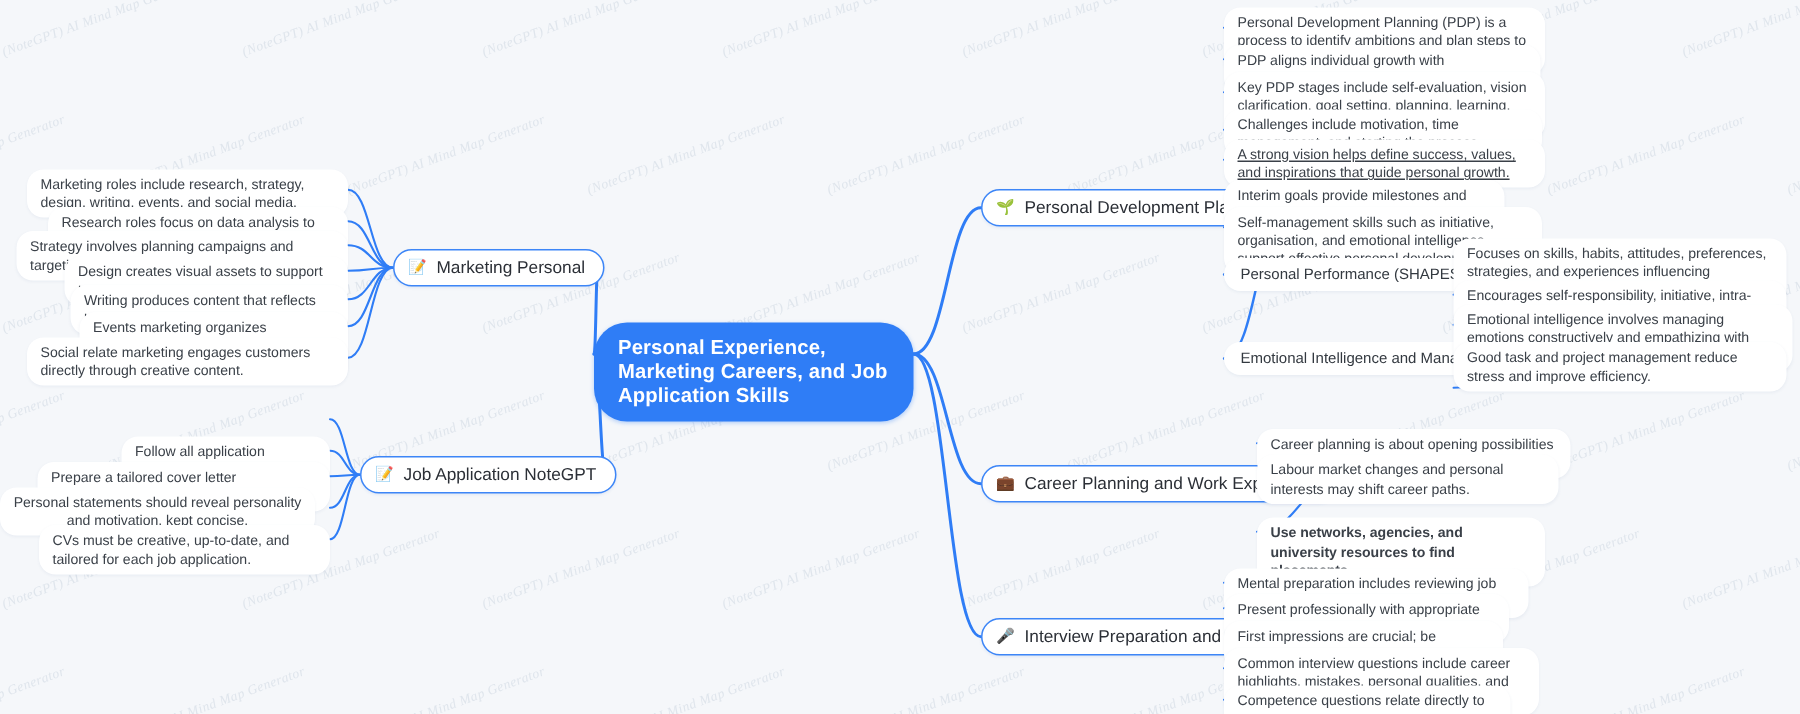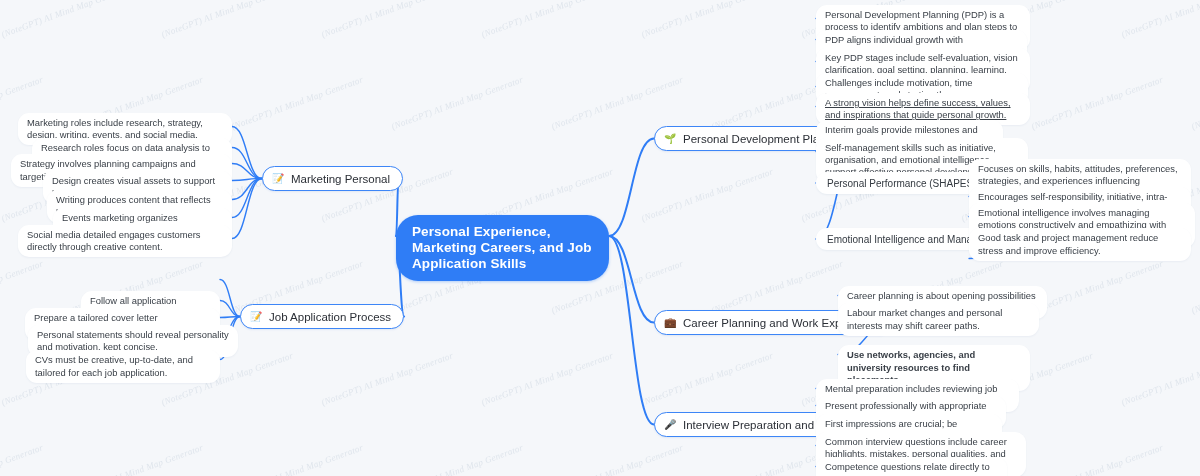--- a/index.html
+++ b/index.html
@@ -217,33 +217,33 @@
     <div class="node leaf left" style="left: 43px; top: 171px; width: 189px; min-height: 19px;">
       <span>Design creates visual assets to support branding and campaigns.</span>
     </div>
     <div class="node leaf left" style="left: 47px; top: 190px; width: 185px; min-height: 19px;">
       <span>Writing produces content that reflects brand voice across channels.</span>
     </div>
     <div class="node leaf left" style="left: 53px; top: 208px; width: 179px; min-height: 19px;">
       <span>Events marketing organizes experiences to increase brand visibility.</span>
     </div>
     <div class="node leaf left two" style="left: 18px; top: 225px; width: 214px; min-height: 27px;">
-      <span>Social media detailed engages customers directly through creative content.</span>
+      <span>Social relate marketing engages customers directly through creative content.</span>
     </div>
     <div class="node branch" style="left: 240px; top: 304px;">
       <span class="bicon">📝</span>
-      <span class="blabel">Job Application Process</span>
+      <span class="blabel">Job Application NoteGPT</span>
     </div>
     <div class="node leaf left" style="left: 81px; top: 291px; width: 139px; min-height: 19px;">
       <span>Follow all application instructions carefully.</span>
     </div>
     <div class="node leaf left" style="left: 25px; top: 308px; width: 195px; min-height: 19px;">
       <span>Prepare a tailored cover letter demonstrating passion and suitability.</span>
     </div>
-    <div class="node leaf left two" style="left: 28px; top: 325px; width: 210px; min-height: 27px;">
+    <div class="node leaf left two" style="left: 0; top: 325px; width: 210px; min-height: 27px; text-align: center;">
       <span>Personal statements should reveal personality and motivation, kept concise.</span>
     </div>
     <div class="node leaf left" style="left: 26px; top: 350px; width: 194px; min-height: 19px;">
       <span>CVs must be creative, up-to-date, and tailored for each job application.</span>
     </div>
     <div class="node branch" style="left: 654px; top: 126px;">
       <span class="bicon">🌱</span>
       <span class="blabel">Personal Development Planning</span>
     </div>
     <div class="node leaf right two" style="left: 816px; top: 5px; width: 214px; min-height: 27px;">

